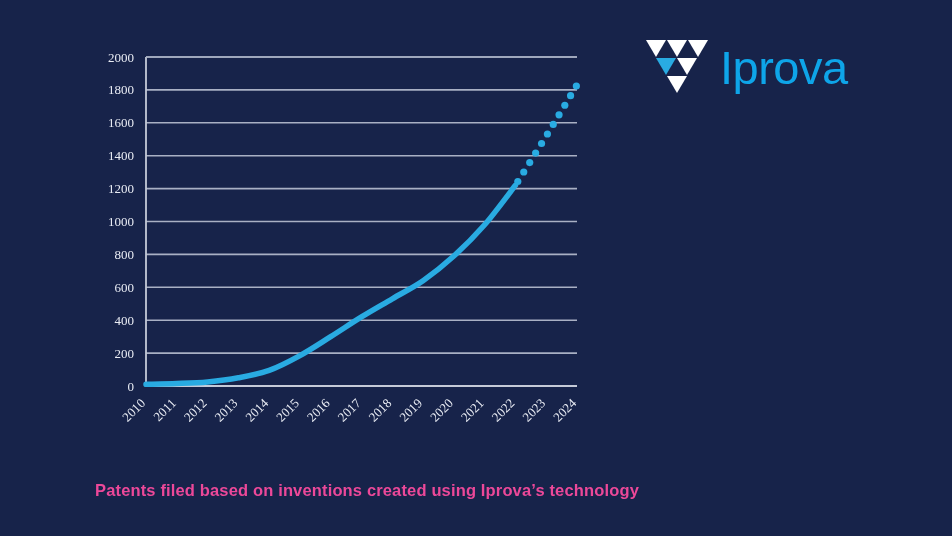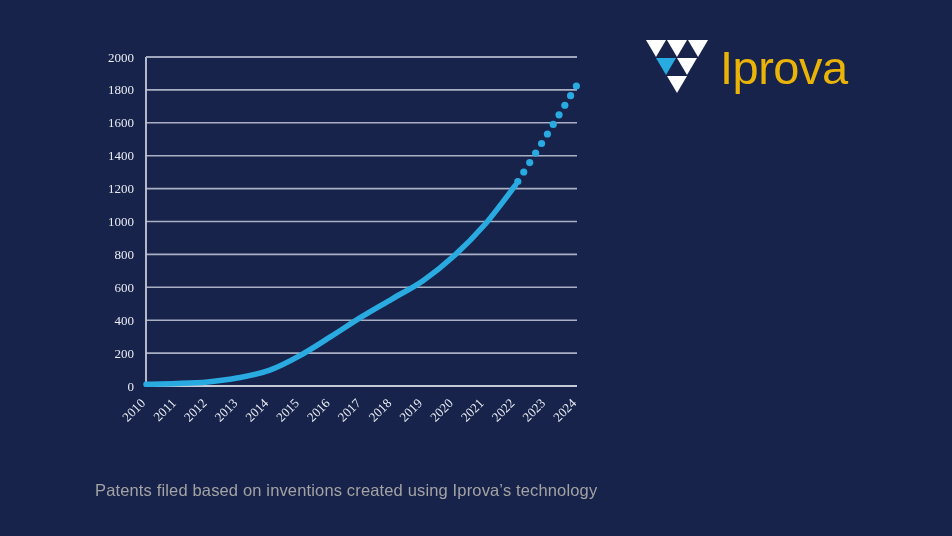--- a/index.html
+++ b/index.html
@@ -45,21 +45,21 @@
   .tri.blue {
     border-top-color: #29ABE2;
   }
   .tri.t1 { left: 0px;  top: 0px; }
   .tri.t2 { left: 21px; top: 0px; }
   .tri.t3 { left: 42px; top: 0px; }
   .tri.t4 { left: 10px; top: 18px; }
   .tri.t5 { left: 31px; top: 18px; }
   .tri.t6 { left: 21px; top: 36px; }
   .logo-text {
-    color: #eab308;
+    color: #0ea5e9;
     font-size: 47px;
     font-weight: 500;
     letter-spacing: -0.5px;
     line-height: 1;
     font-family: "Liberation Sans", sans-serif;
   }
 
   
   .chart-wrap {
     position: absolute;
@@ -99,23 +99,23 @@
   }
   .dot {
     fill: #29ABE2;
   }
 
   
   .caption {
     position: absolute;
     left: 95px;
     top: 481px;
-    color: #a3a3a3;
+    color: #ec4899;
     font-size: 16.5px;
-    font-weight: normal;
+    font-weight: bold;
     font-family: "Liberation Sans", sans-serif;
     letter-spacing: 0.15px;
     white-space: nowrap;
   }
 </style>
 </head>
 <body>
 
 <div class="slide">
 

